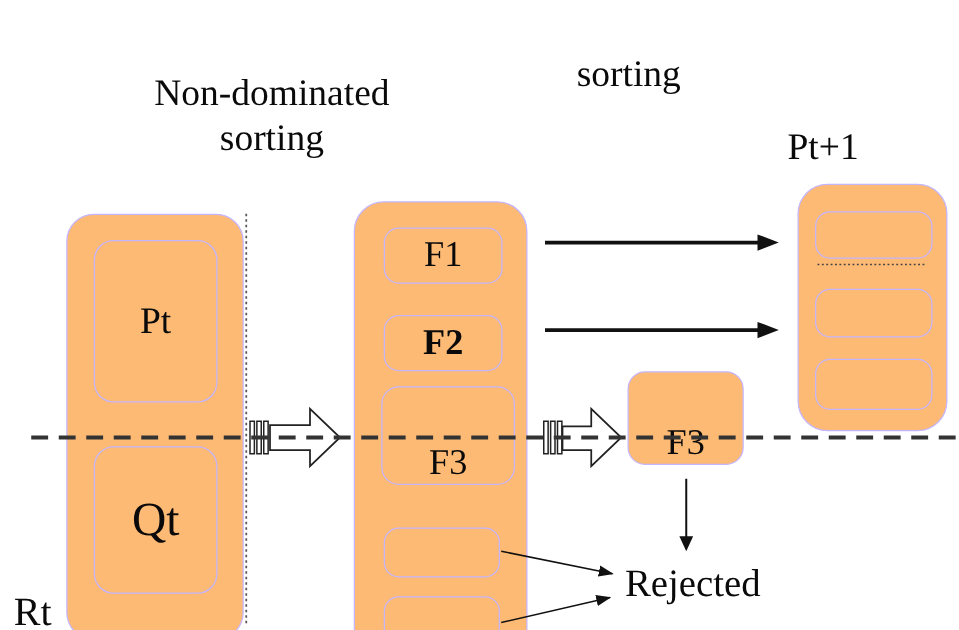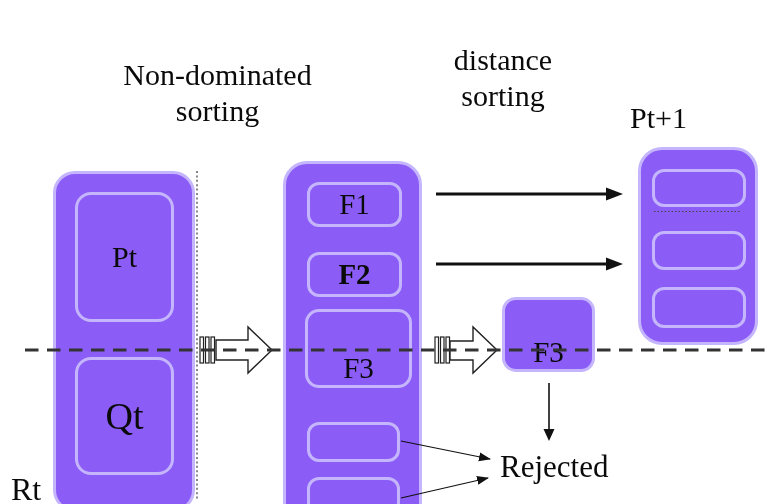--- a/index.html
+++ b/index.html
@@ -11,22 +11,22 @@
   .stage {
     position: relative;
     width: 767px;
     height: 504px;
     background: #ffffff;
     overflow: hidden;
     margin-top: 40px;
   }
   .box {
     position: absolute;
-    border: 3px solid #c4b5fd;
-    background: #8b5cf6;
+    border: 1px solid #c4b5fd;
+    background: #fdba74;
     box-sizing: border-box;
     z-index: 1;
   }
   .box .lbl {
     width: 100%;
     text-align: center;
     color: #0a0a0a;
   }
   .center-lbl {
     display: flex;
@@ -62,21 +62,20 @@
 <body>
 
 <div class="stage">
 
   <div class="txt title" style="left:95px; top:17px; width:245px;">
     <div>Non-dominated</div>
     <div>sorting</div>
   </div>
 
   <div class="txt title" style="left:423px; top:2px; width:160px;">
-    <div>distance</div>
     <div>sorting</div>
   </div>
 
   <div class="txt" style="left:630px; top:60px;">Pt+1</div>
 
   <div class="box" style="left:53px; top:131px; width:142px; height:341px; border-radius:22px;"></div>
 
   <div class="box center-lbl" style="left:75px; top:152px; width:99px; height:130px; border-radius:16px;">
     <div class="lbl" style="font-size:30px;">Pt</div>
   </div>

